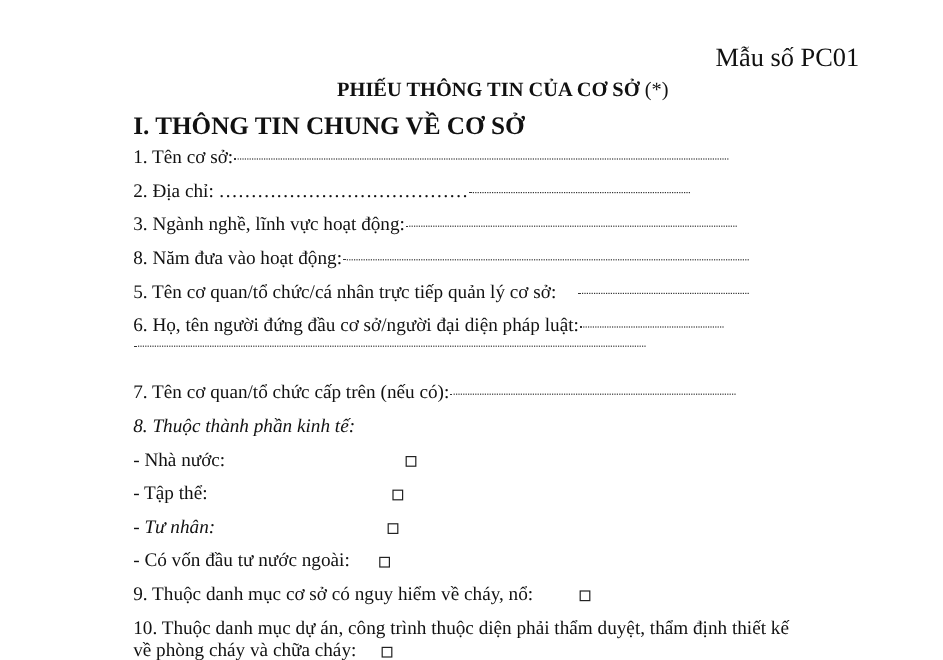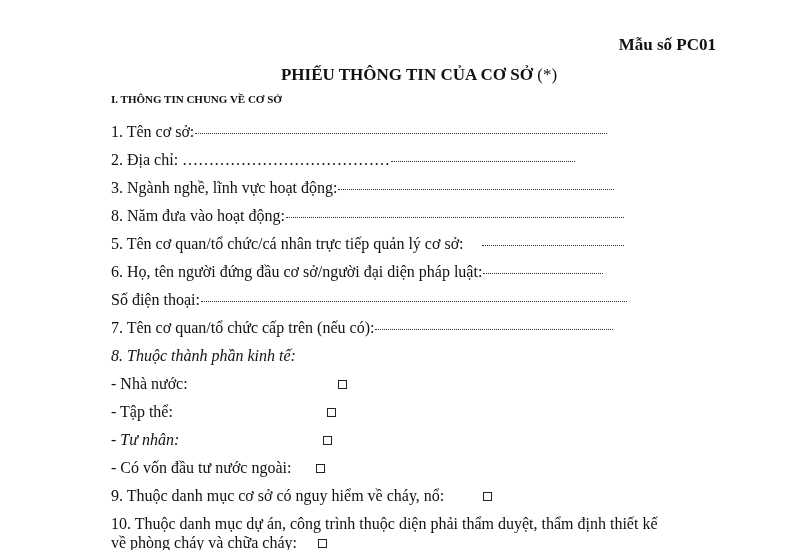--- a/index.html
+++ b/index.html
@@ -19,22 +19,22 @@
       position: absolute;
       left: 0;
       top: 0;
       width: 786px;
       height: 550px;
     }
     .form-code {
       position: absolute;
       top: 35px;
       right: 70px;
-      font-weight: bold;
-      font-size: 17px;
+      font-weight: normal;
+      font-size: 22px;
       white-space: nowrap;
     }
     .form-title {
       position: absolute;
       top: 65px;
       left: 0;
       width: 786px;
       text-align: center;
       font-weight: bold;
       font-size: 17px;
@@ -43,21 +43,21 @@
       box-sizing: border-box;
     }
     .form-title .asterisk {
       font-weight: normal;
     }
     .section-heading {
       position: absolute;
       top: 93px;
       left: 111px;
       font-weight: bold;
-      font-size: 11px;
+      font-size: 21px;
       white-space: nowrap;
     }
     .line {
       position: absolute;
       left: 111px;
       font-size: 16px;
       white-space: nowrap;
       line-height: 20px;
     }
     .field-row {
@@ -126,21 +126,20 @@
     <span class="field-label">5. Tên cơ quan/tổ chức/cá nhân trực tiếp quản lý cơ sở:</span>
     <span class="dots" style="width:142px;"></span>
   </div>
 
   <div class="line field-row" style="top:262px;">
     <span class="field-label">6. Họ, tên người đứng đầu cơ sở/người đại diện pháp luật: </span>
     <span class="dots" style="width:120px;"></span>
   </div>
 
   <div class="line field-row" style="top:290px;">
-    <span class="field-label">Số điện thoại:</span>
     <span class="dots" style="width:426px;"></span>
   </div>
 
   <div class="line field-row" style="top:318px;">
     <span class="field-label">7. Tên cơ quan/tổ chức cấp trên (nếu có): </span>
     <span class="dots" style="width:238px;"></span>
   </div>
 
   <div class="line" style="top:346px;font-style:italic;">8. Thuộc thành phần kinh tế:</div>
 

